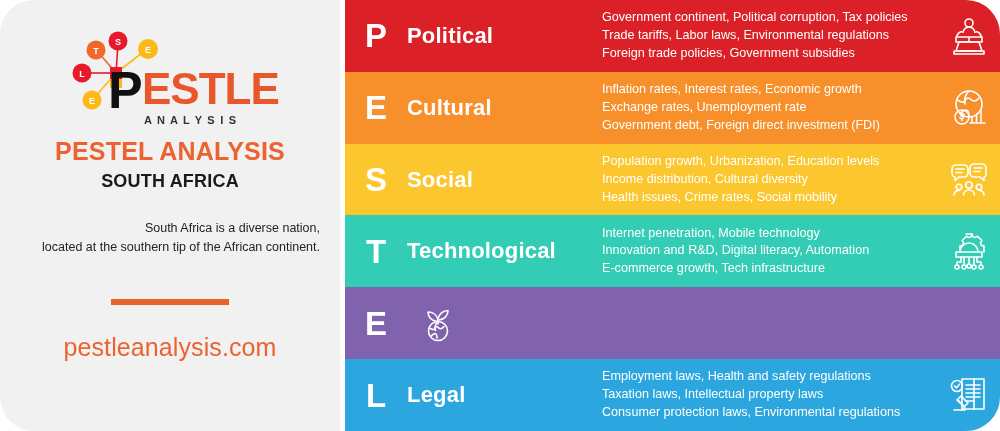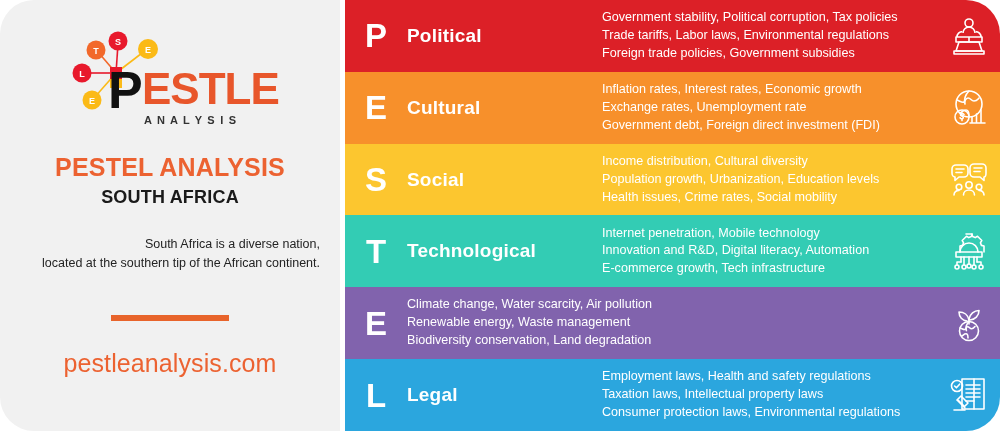--- a/index.html
+++ b/index.html
@@ -9,21 +9,21 @@
   .page{position:relative;width:1000px;height:431px;background:#ffffff;}
 
   
   .left-panel{position:absolute;left:0;top:0;width:340px;height:431px;
               background:#f1f1f1;border-radius:34px 0 0 34px;
               display:flex;flex-direction:column;align-items:center;}
 
   .logo-wrap{position:relative;width:220px;height:112px;margin-top:26px;}
   .logo-svg{display:block;width:220px;height:112px;}
 
-  .title-main{margin-top:16px;font-size:25px;font-weight:bold;
+  .title-main{font-size:25px;font-weight:bold;
               color:#EC6231;letter-spacing:.2px;line-height:1.1;
               text-align:left;}
   .title-sub{margin-top:6px;font-size:18px;font-weight:bold;color:#1a1a1a;
              letter-spacing:.2px;line-height:1.1;text-align:center;}
 
   .desc{margin-top:28px;font-size:12.5px;color:#232323;line-height:1.5;
         text-align:right;width:300px;}
 
   .divider{margin-top:42px;width:118px;height:6px;background:#E8642B;}
 
@@ -32,21 +32,21 @@
   
   .right-panel{position:absolute;left:345px;top:0;width:655px;height:431px;
                border-radius:0 34px 34px 0;overflow:hidden;
                display:flex;flex-direction:column;}
 
   .row{flex:1 1 0;display:flex;align-items:center;position:relative;}
 
   .row-letter{width:62px;flex:0 0 62px;text-align:center;color:#ffffff;
               font-size:33px;font-weight:bold;line-height:1;}
 
-  .row-name{width:195px;flex:0 0 195px;color:#ffffff;font-size:19px;
+  .row-name{width:195px;flex:0 0 195px;color:#ffffff;font-size:22px;
             font-weight:bold;letter-spacing:.2px;}
 
   .row-points{flex:1 1 auto;color:#ffffff;font-size:12.6px;line-height:1.42;
               padding-right:6px;}
   .row-points div{white-space:nowrap;}
 
   .row-icon{width:62px;flex:0 0 62px;display:flex;align-items:center;
             justify-content:center;}
   .row-icon svg{display:block;}
 </style>
@@ -100,21 +100,21 @@
 
     <div class="url">pestleanalysis.com</div>
   </div>
 
   <div class="right-panel">
 
     <div class="row" style="background: rgb(220, 32, 39);">
       <div class="row-letter">P</div>
       <div class="row-name">Political</div>
       <div class="row-points">
-        <div>Government stability, Political corruption, Tax policies</div>
+        <div>Government continent, Political corruption, Tax policies</div>
         <div>Trade tariffs, Labor laws, Environmental regulations</div>
         <div>Foreign trade policies, Government subsidies</div>
       </div>
       <div class="row-icon">
         <svg width="42" height="42" viewBox="0 0 42 42" fill="none" stroke="#ffffff" stroke-width="1.6" stroke-linejoin="round">
           <circle cx="21" cy="8" r="4"></circle>
           <path d="M15 18c0-3.3 2.7-6 6-6s6 2.7 6 6"></path>
           <path d="M9 22c0-3 2.4-5.4 5.4-5.4"></path>
           <path d="M33 22c0-3-2.4-5.4-5.4-5.4"></path>
           <path d="M8 22h26v5H8z"></path>
@@ -144,22 +144,22 @@
           <path d="M14 26v.8M14 32.8v.8"></path>
           <path d="M24 36v-6M28.5 36v-9M33 36v-13M37 36H22"></path>
         </svg>
       </div>
     </div>
 
     <div class="row" style="background: rgb(252, 198, 47);">
       <div class="row-letter">S</div>
       <div class="row-name">Social</div>
       <div class="row-points">
+        <div>Population growth, Urbanization, Education levels</div>
         <div>Income distribution, Cultural diversity</div>
-        <div>Population growth, Urbanization, Education levels</div>
         <div>Health issues, Crime rates, Social mobility</div>
       </div>
       <div class="row-icon">
         <svg width="42" height="42" viewBox="0 0 42 42" fill="none" stroke="#ffffff" stroke-width="1.6" stroke-linecap="round" stroke-linejoin="round">
           <path d="M4 10c0-2.2 1.8-4 4-4h8c2.2 0 4 1.8 4 4v4c0 2.2-1.8 4-4 4h-5l-4 3.5V18c-1.7 0-3-1.8-3-4z"></path>
           <path d="M8 10h8M8 13.5h6"></path>
           <path d="M38 9c0-2.2-1.8-4-4-4h-8c-2.2 0-4 1.8-4 4v5c0 2.2 1.8 4 4 4h6l4 3.5V18c1.2 0 2-1.8 2-4z"></path>
           <path d="M26 9h8M26 12.5h6"></path>
           <circle cx="21" cy="26" r="3.2"></circle>
           <path d="M15.5 36c0-3 2.5-5 5.5-5s5.5 2 5.5 5"></path>
@@ -192,25 +192,20 @@
           <circle cx="26" cy="37" r="2"></circle>
           <circle cx="33" cy="37" r="2"></circle>
           <path d="M16 27v8M26 27v8"></path>
           <circle cx="21" cy="36" r="2"></circle>
         </svg>
       </div>
     </div>
 
     <div class="row" style="background: rgb(129, 99, 173);">
       <div class="row-letter">E</div>
-      <div class="row-points">
-        <div>Climate change, Water scarcity, Air pollution</div>
-        <div>Renewable energy, Waste management</div>
-        <div>Biodiversity conservation, Land degradation</div>
-      </div>
       <div class="row-icon">
         <svg width="42" height="42" viewBox="0 0 42 42" fill="none" stroke="#ffffff" stroke-width="1.6" stroke-linecap="round" stroke-linejoin="round">
           <path d="M21 18c-1-5-5-8-10-8 0 5 3.5 8.5 8 9"></path>
           <path d="M21 17c1-5 5-8.5 10-8.5 0 5.5-4 9-9 9.5"></path>
           <path d="M21 17v5"></path>
           <circle cx="21" cy="29" r="9.5"></circle>
           <path d="M12 26c2 .6 3.5 2 5 1.5s.6-2.8 2.6-2.8 2 2 4 2 2.6-1.4 3.4-2.2"></path>
           <path d="M14 34c1.4-.8 2-2.2 4-2.2s2 2 2 4.2"></path>
           <path d="M21 19.6c-2.6 2.6-3.4 6-2.6 9"></path>
         </svg>

